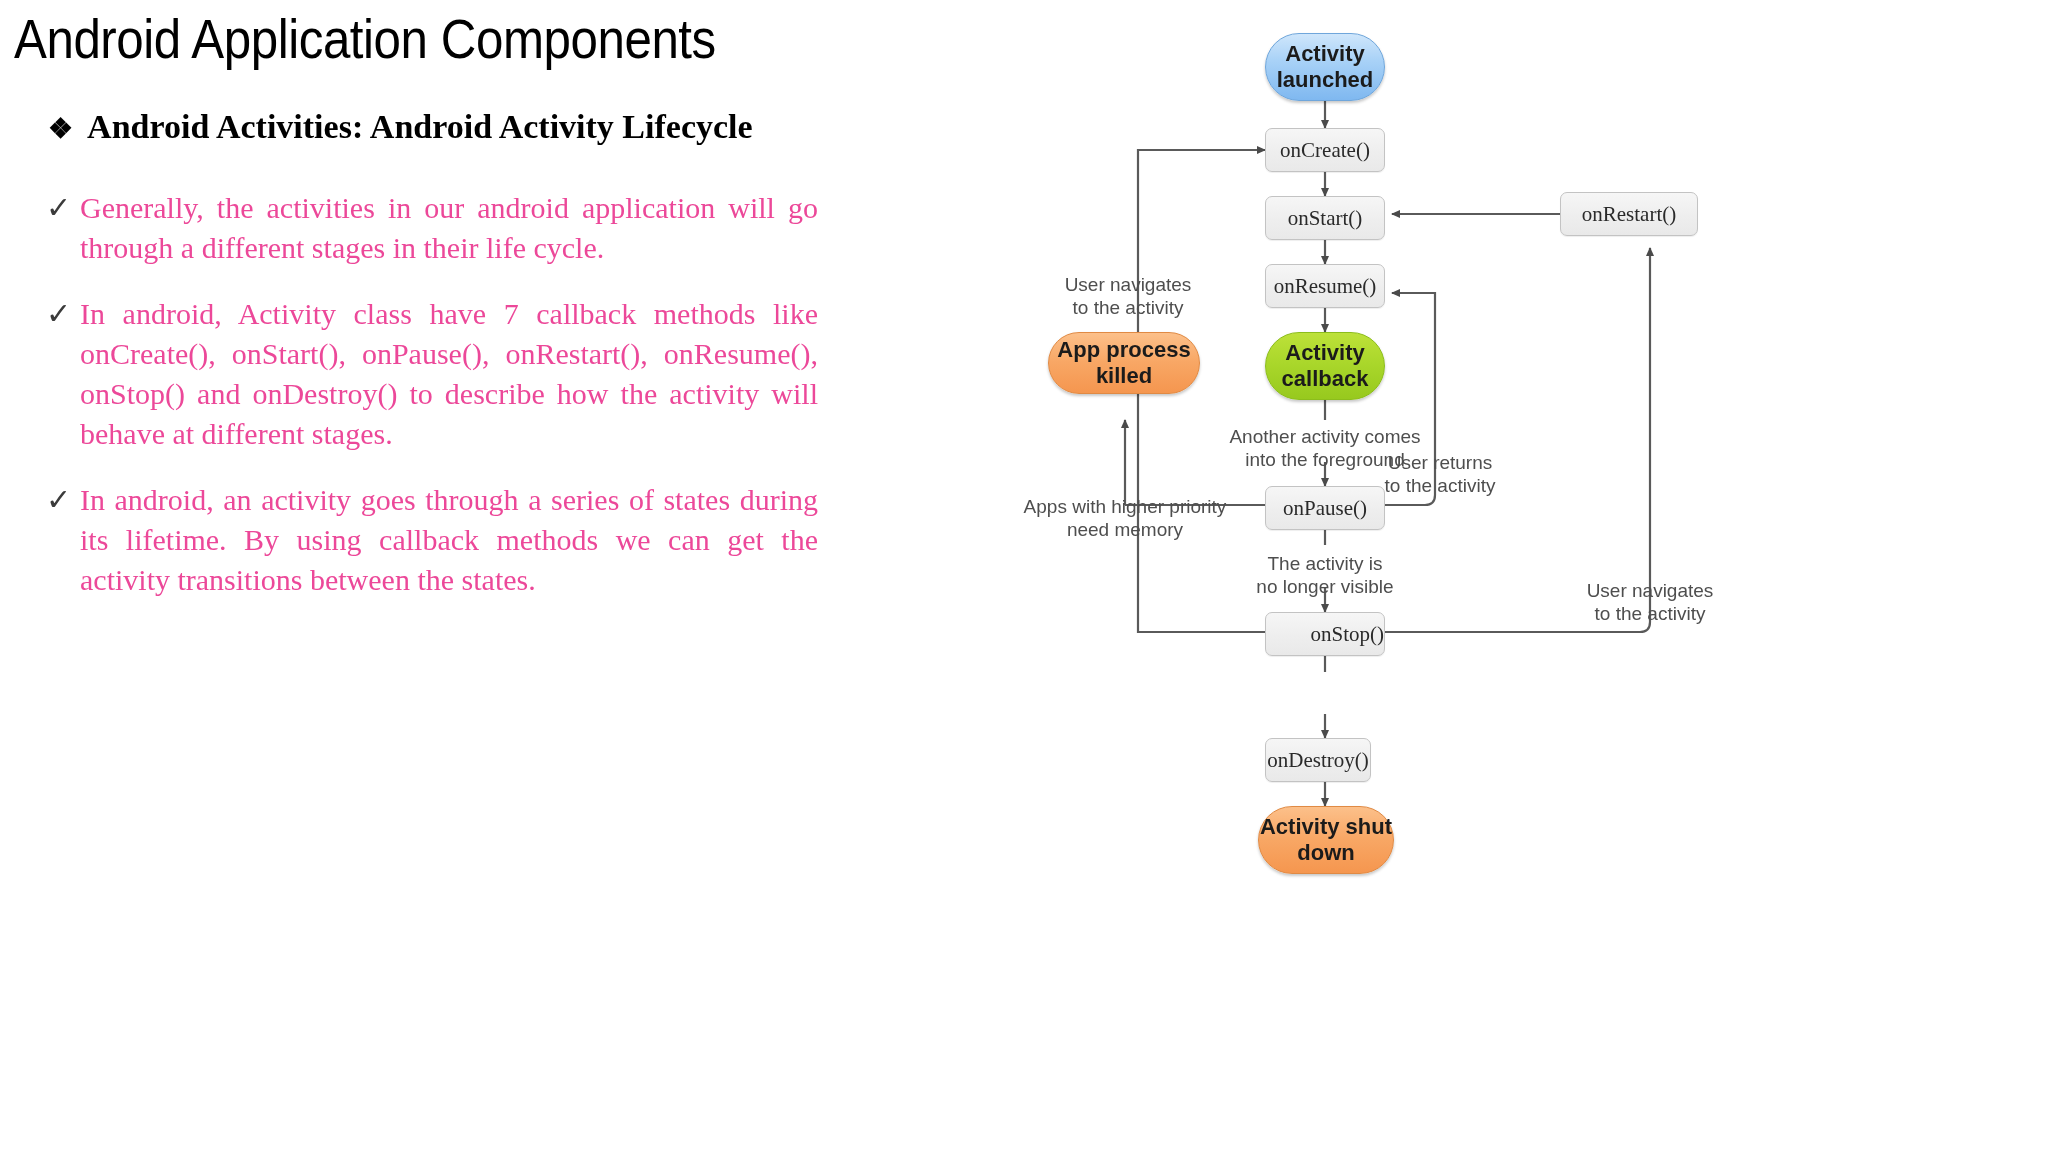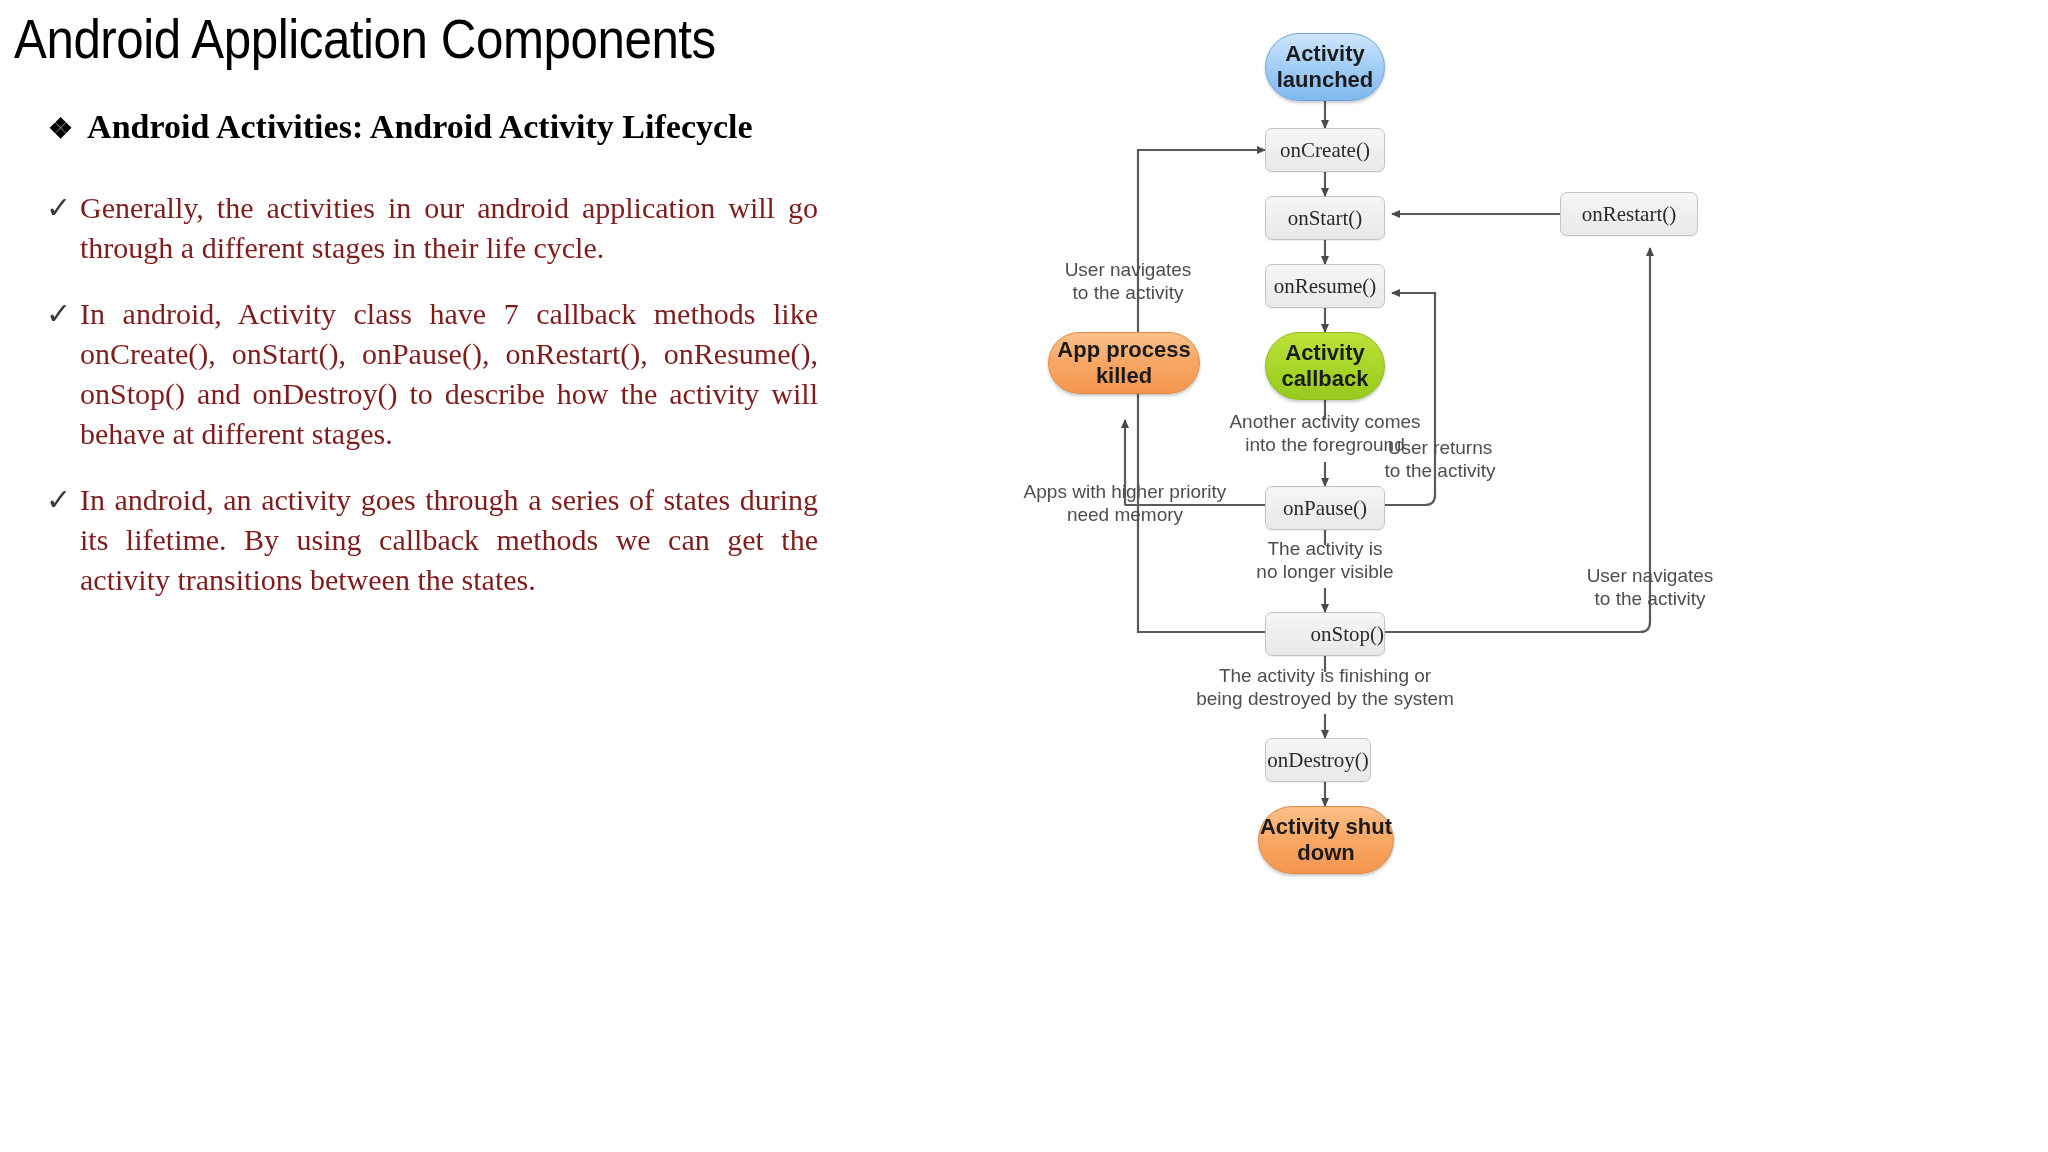--- a/index.html
+++ b/index.html
@@ -67,21 +67,21 @@
     line-height: 40px;
     color: #3b3b3b;
     text-align: left;
     padding-left: 18px;
     box-sizing: border-box;
   }
   .bullet-text {
     flex: 1 1 auto;
     font-size: 30px;
     line-height: 40px;
-    color: #7f1d1d;
+    color: #ec4899;
     text-align: justify;
     text-justify: inter-word;
   }
 
   
   #diagram {
     position: absolute;
     left: 860px;
     top: 0px;
     width: 1188px;
@@ -133,20 +133,21 @@
   }
 
   .edge-label {
     position: absolute;
     font-family: "Liberation Sans", "DejaVu Sans", sans-serif;
     font-size: 19px;
     color: #4e4e4e;
     text-align: center;
     line-height: 1.22;
     white-space: pre-line;
+    margin-top: 15px;
   }
 </style>
 </head>
 <body>
 
 <div class="slide-title">Android Application Components</div>
 
 <div class="subhead">
   <span class="bullet-glyph">❖</span>
   <span>Android Activities: Android Activity Lifecycle</span>
@@ -272,16 +273,14 @@
 
   <div class="edge-label" style="left:480px; top:436px; width:200px;">User returns
 to the activity</div>
 
   <div class="edge-label" style="left:365px; top:537px; width:200px;">The activity is
 no longer visible</div>
 
   <div class="edge-label" style="left:690px; top:564px; width:200px;">User navigates
 to the activity</div>
 
-  <div class="edge-label" style="left:315px; top:664px; width:300px;">The activity is finishing or
-being destroyed by the system</div>
 
 </div>
 
 </body></html>

